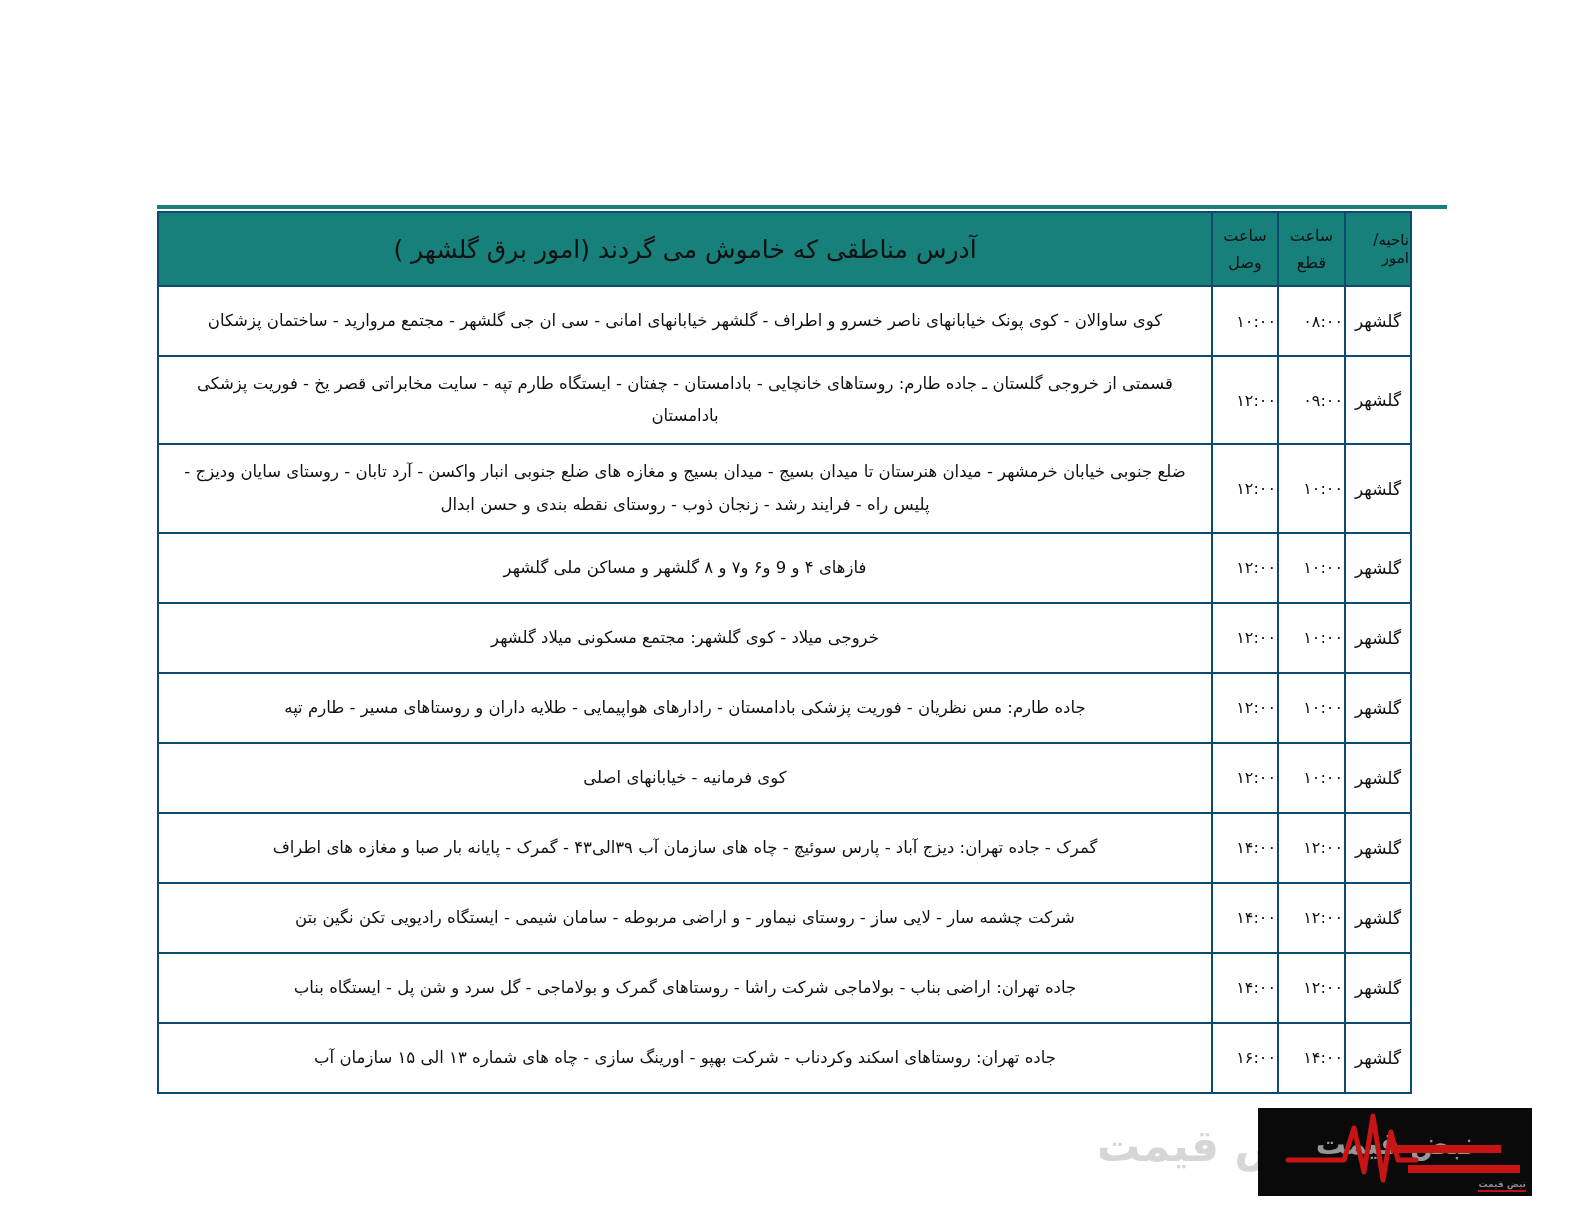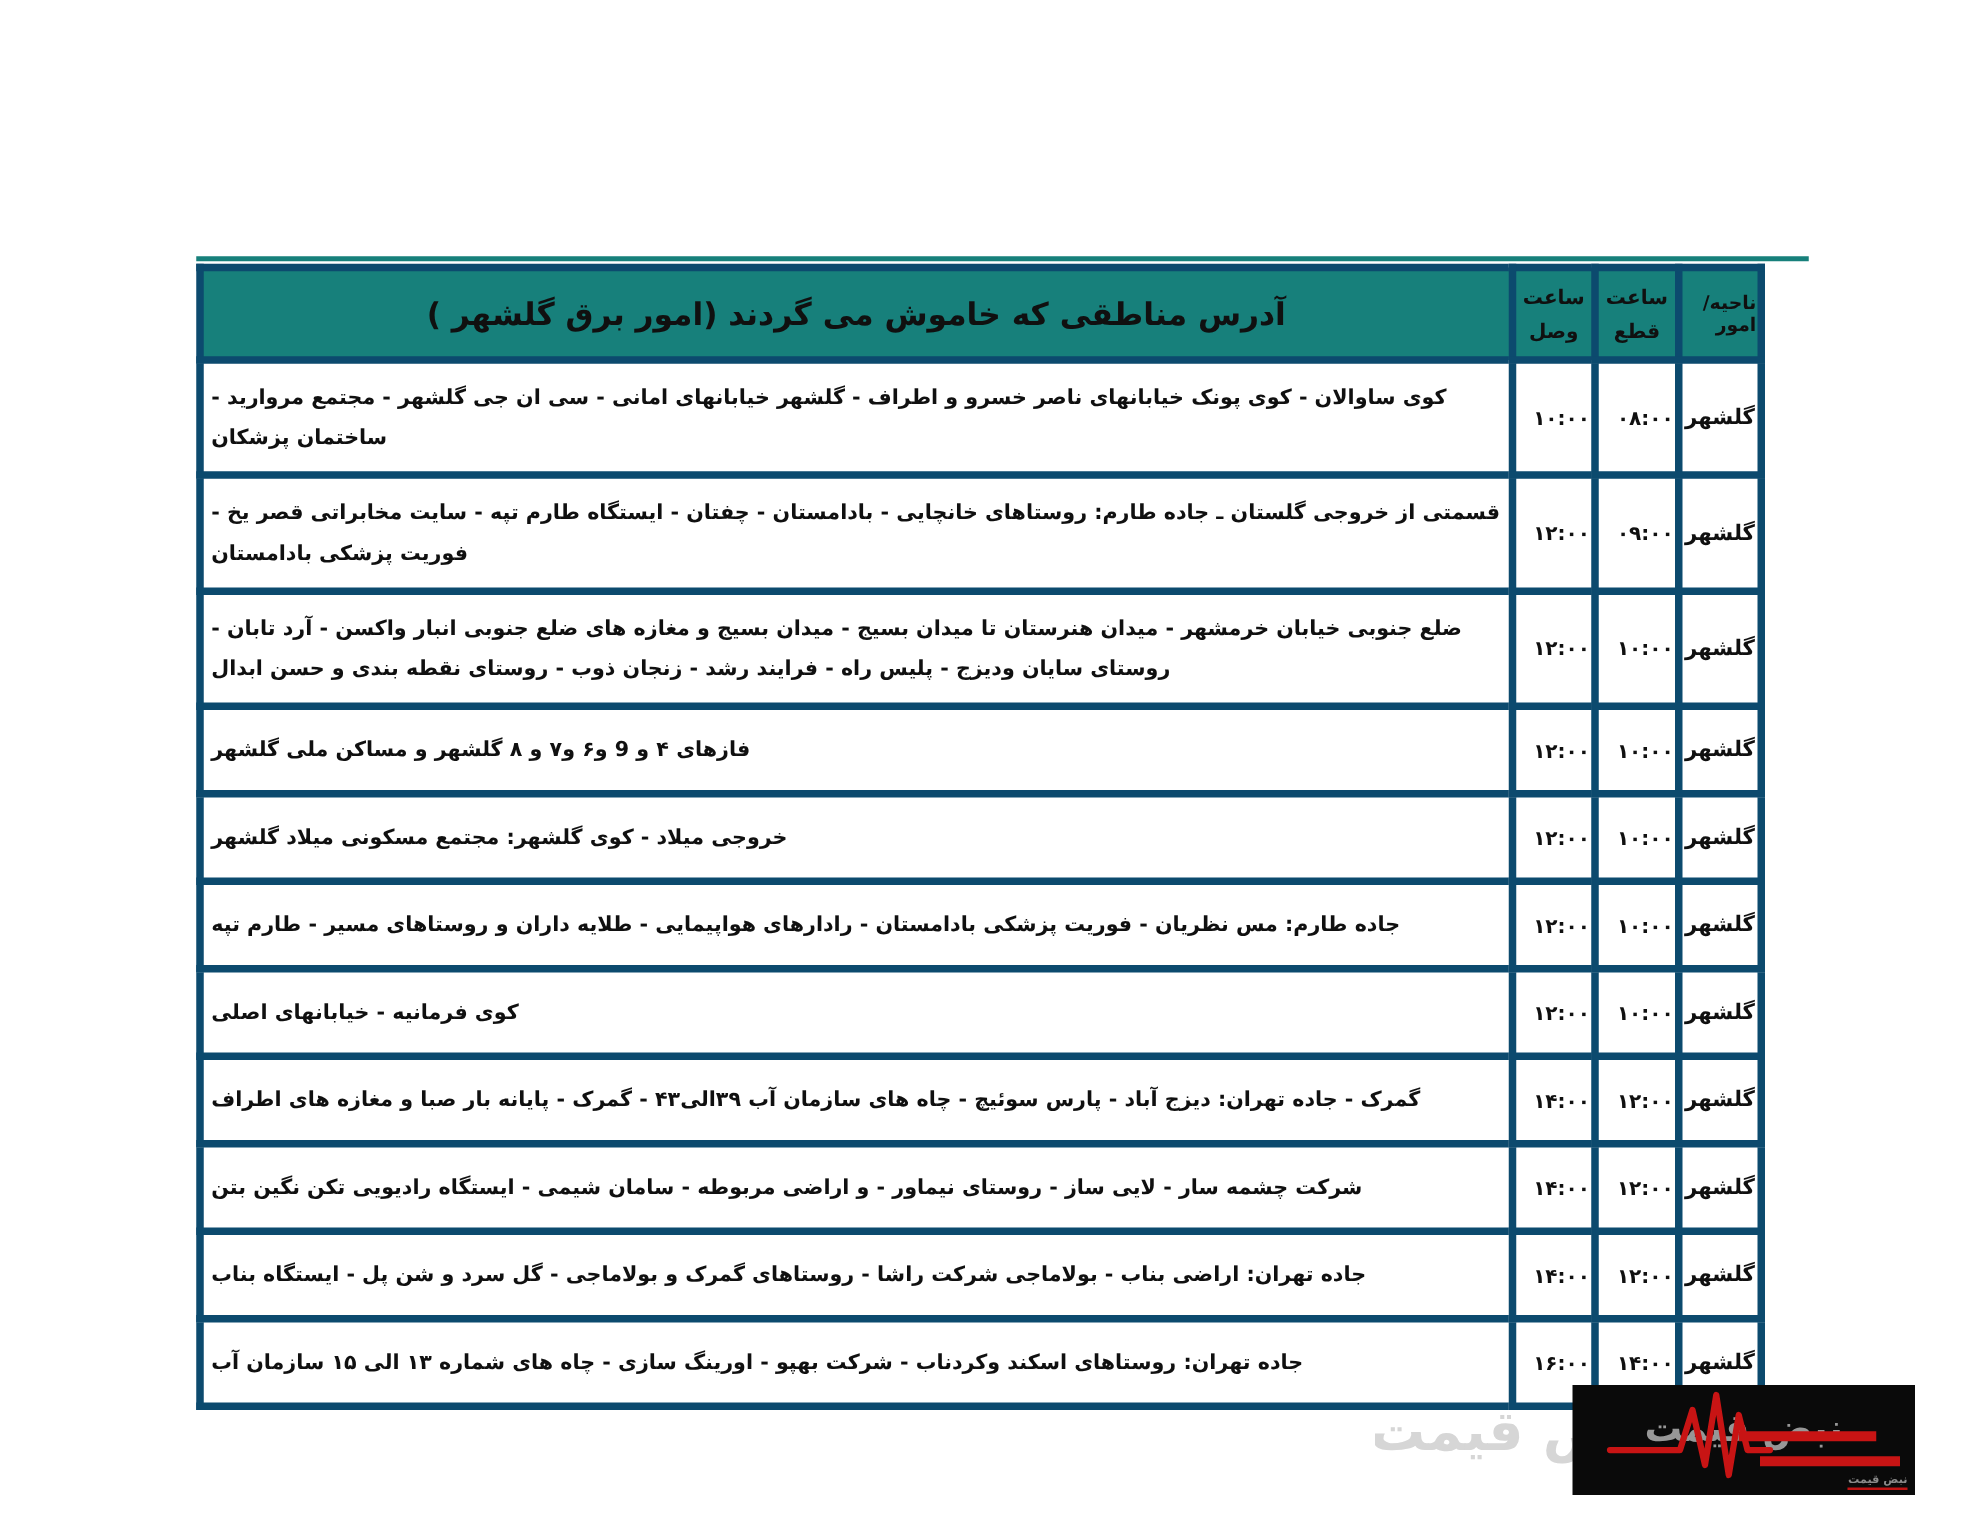--- a/index.html
+++ b/index.html
@@ -9,34 +9,34 @@
   }
   .top-strip{
     position:absolute;left:157px;top:205px;width:1290px;height:4px;
     background:#17807B;
   }
   table.outage{
     position:absolute;left:157px;top:211px;width:1255px;
     border-collapse:collapse;table-layout:fixed;direction:rtl;
   }
   table.outage th, table.outage td{
-    border:6px solid #0c4a6e;
-    font-weight:bold;color:#101010;
+    border:2px solid #0c4a6e;
+    font-weight:normal;color:#101010;
     vertical-align:middle;
   }
   thead tr{height:74px;}
   tbody tr{height:70px;}
   th{background:#17807B;color:#ffffff;}
   th.small-h{font-size:16px;line-height:1.7;text-align:center;}
   th.region-h{font-size:15px;text-align:center;padding-left:44px;}
   th.title-h{font-size:25px;text-align:center;letter-spacing:0;}
   td.region{font-size:17px;text-align:center;}
   td.time{font-size:16px;}
   td.address{
-    font-size:16.5px;text-align:left;padding:11px 6px;line-height:1.95;border-radius:25px;
+    font-size:16.5px;text-align:center;padding:11px 6px;line-height:1.95;border-radius:25px;
   }
   .watermark{
     position:absolute;left:1100px;top:1103px;width:225px;height:85px;
     color:#d6d6d6;font-size:44px;font-weight:bold;direction:rtl;
     display:flex;align-items:center;justify-content:center;
     z-index:1;white-space:nowrap;overflow:hidden;
   }
   .brand-logo{
     position:absolute;left:1258px;top:1108px;width:274px;height:88px;
     background:#0a0a0a;z-index:2;overflow:hidden;

